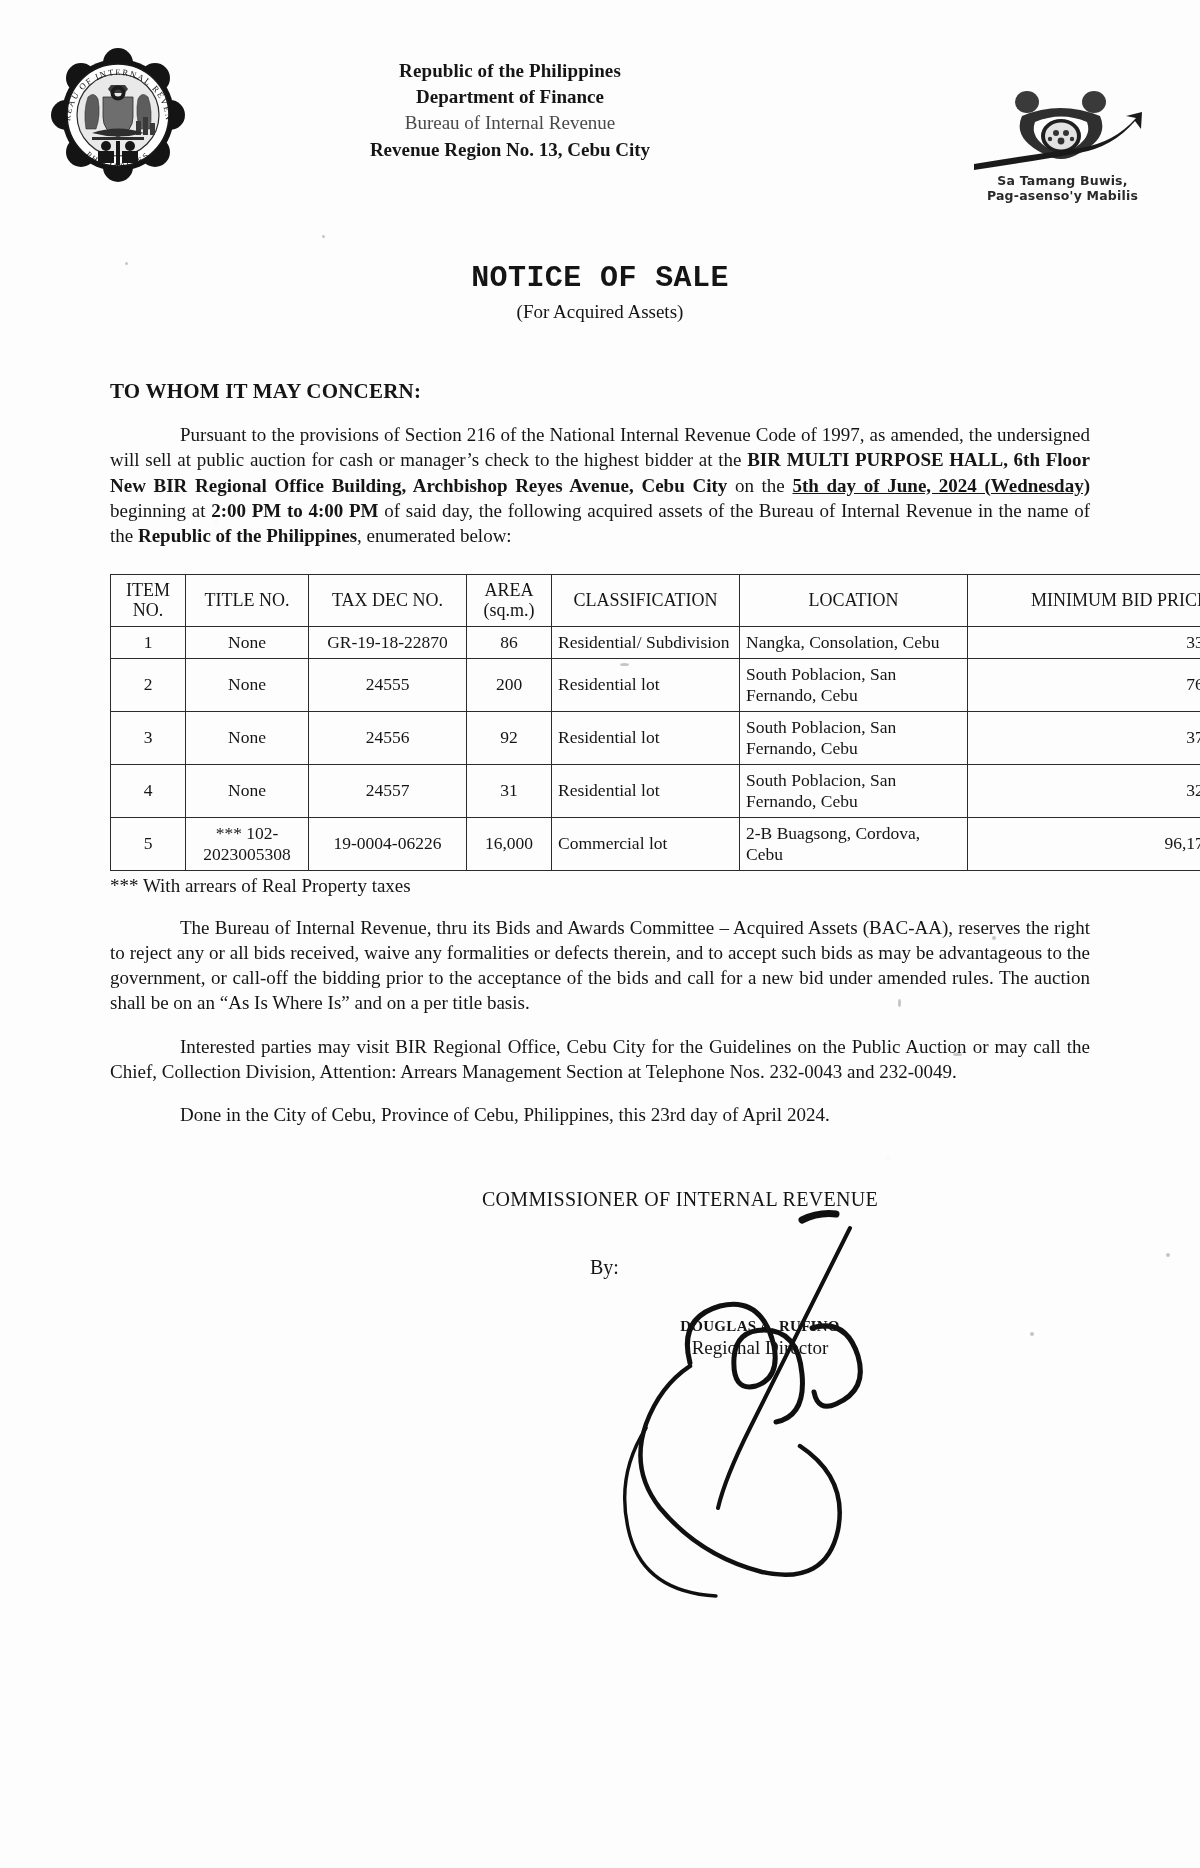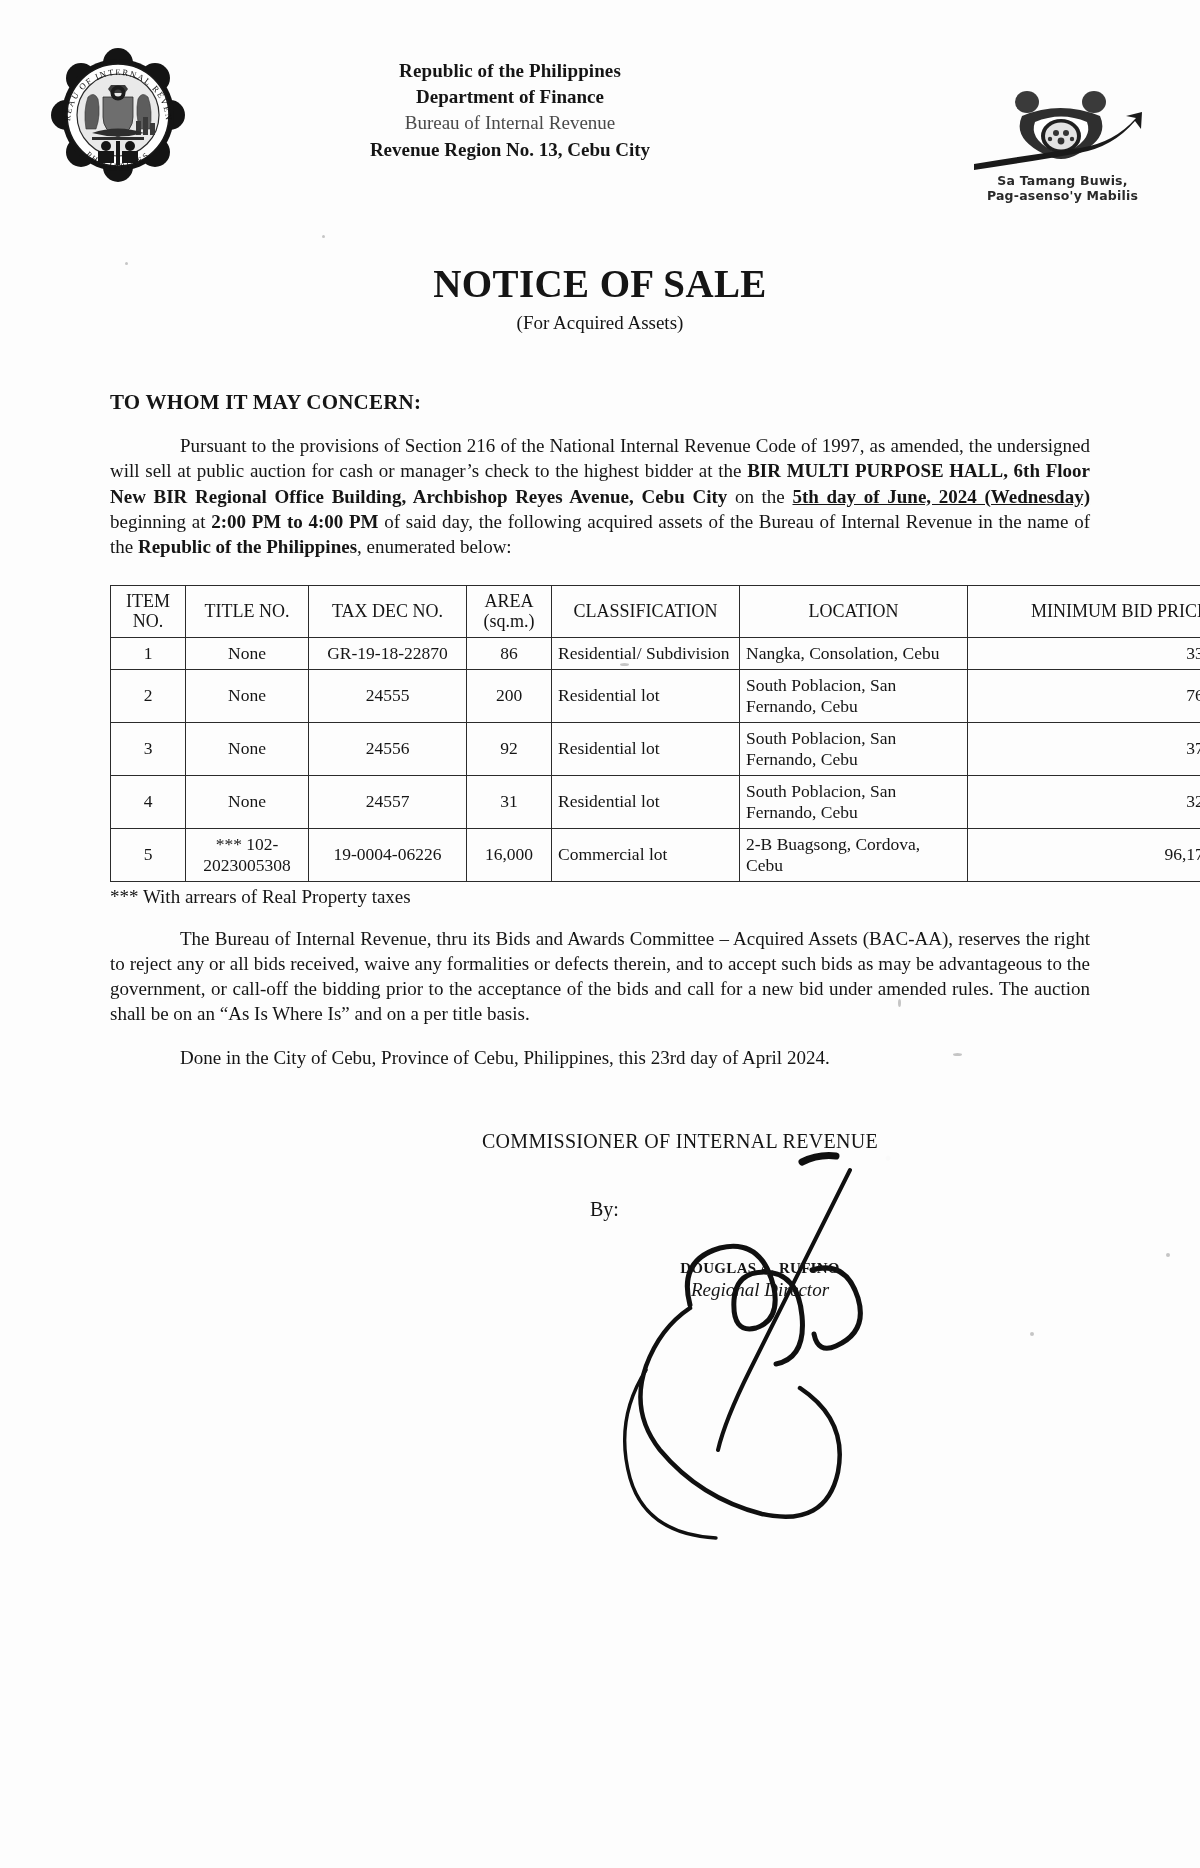--- a/index.html
+++ b/index.html
@@ -70,23 +70,24 @@
     color: #2a2a2a;
     letter-spacing: .2px;
   }
 
   
   .title-block {
     margin-top: 46px;
     text-align: center;
   }
   .doc-title {
-    font-size: 39px;
+    font-size: 30px;
     font-weight: bold;
     letter-spacing: .4px;
+    font-family: Liberation Mono, monospace;
   }
   .doc-subtitle {
     font-size: 19px;
     margin-top: 6px;
   }
 
   
   .body-wrap {
     margin: 0 auto;
     width: 980px;
@@ -164,21 +165,20 @@
     text-align: center;
   }
   .sig-name {
     font-size: 15px;
     font-weight: bold;
     letter-spacing: .3px;
   }
   .sig-role {
     font-size: 19px;
     margin-top: 2px;
-    font-style: italic;
   }
   .signature-ink {
     position: absolute;
     left: 440px;
     top: -10px;
     width: 440px;
     height: 420px;
     pointer-events: none;
   }
   .signature-ink svg { display: block; }
@@ -368,20 +368,21 @@
           <td class="c-class">Commercial lot</td>
           <td class="c-loc">2-B Buagsong, Cordova, Cebu</td>
           <td class="c-price">96,174,671.17</td>
         </tr>
       </tbody>
     </table>
 
     <div class="footnote">*** With arrears of Real Property taxes</div>
 
     <p class="para">The Bureau of Internal Revenue, thru its Bids and Awards Committee – Acquired Assets (BAC-AA), reserves the right to reject any or all bids received, waive any formalities or defects therein, and to accept such bids as may be advantageous to the government, or call-off the bidding prior to the acceptance of the bids and call for a new bid under amended rules. The auction shall be on an “As Is Where Is” and on a per title basis.</p>
+    <p class="para">Interested parties may visit BIR Regional Office, Cebu City for the Guidelines on the Public Auction or may call the Chief, Collection Division, Attention: Arrears Management Section at Telephone Nos. 232-0043 and 232-0049.</p>
     <p class="para">Done in the City of Cebu, Province of Cebu, Philippines, this 23rd day of April 2024.</p>
 
     <div class="sig-area">
       <div class="commissioner">COMMISSIONER OF INTERNAL REVENUE</div>
       <div class="by">By:</div>
 
       <div class="signature-ink">
         <svg width="440" height="420" viewBox="0 0 440 420">
           <g fill="none" stroke="#101010" stroke-linecap="round" stroke-linejoin="round">
 

